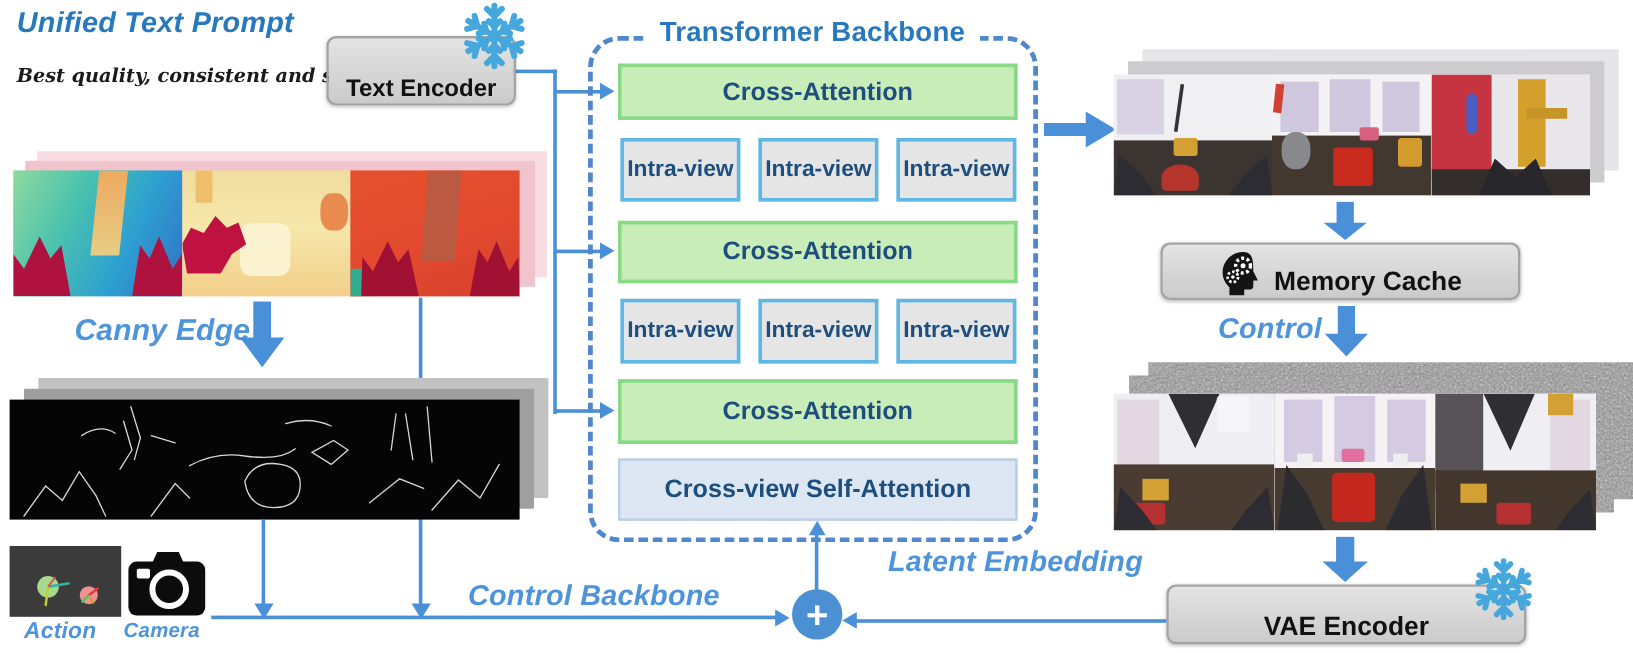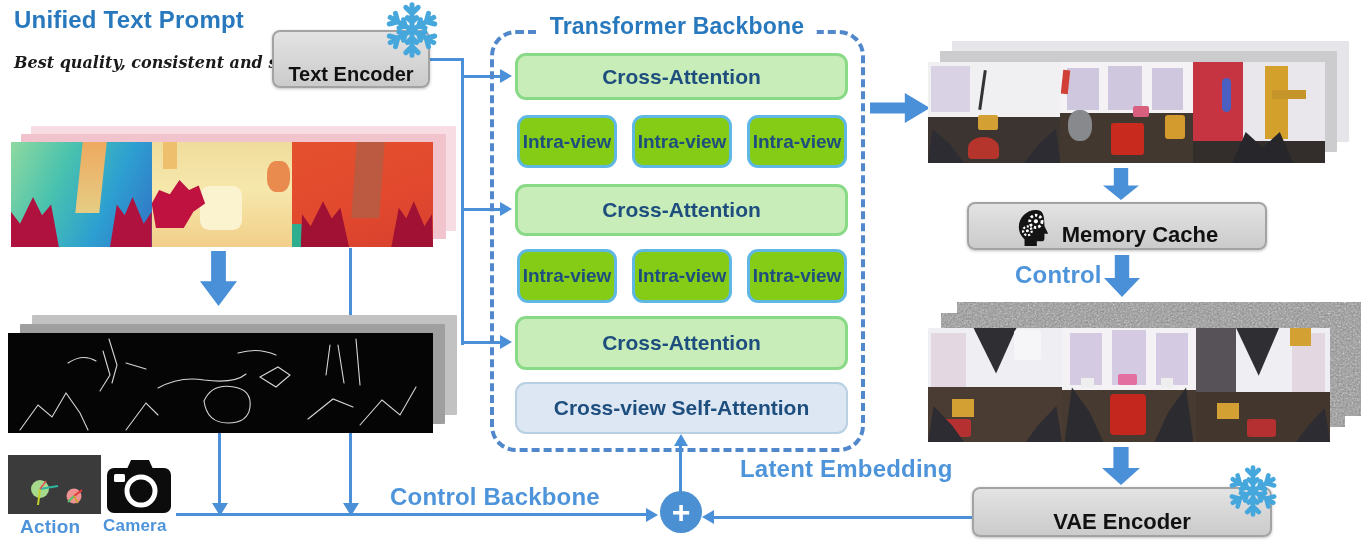--- a/index.html
+++ b/index.html
@@ -1,18 +1,18 @@
 <!DOCTYPE html>
 <html><head>
 <meta charset="utf-8">
 <style>
   html,body{margin:0;padding:0;background:#fff;}
   #fig{position:relative;width:1361px;height:544px;background:#fff;overflow:hidden;
        font-family:"Liberation Sans",sans-serif;}
-  .abs{position:absolute;}
+  .abs{position:absolute;font-style:italic;}
   
   .h-blue{color:#2878bd;font-weight:bold;letter-spacing:.2px;}
   .l-blue{color:#4e94da;font-weight:bold;letter-spacing:.2px;}
   .prompt{font-family:"DejaVu Serif",serif;font-style:italic;font-weight:bold;color:#1a1a1a;}
   
   .hline{position:absolute;height:3px;background:#4a90d8;}
   .vline{position:absolute;width:3px;background:#4a90d8;}
   .ah-right{position:absolute;width:0;height:0;border-top:7px solid transparent;
             border-bottom:7px solid transparent;border-left:12px solid #4a90d8;}
   .ah-left{position:absolute;width:0;height:0;border-top:7px solid transparent;
@@ -20,23 +20,23 @@
   .ah-up{position:absolute;width:0;height:0;border-left:7px solid transparent;
          border-right:7px solid transparent;border-bottom:12px solid #4a90d8;}
   .ah-down{position:absolute;width:0;height:0;border-left:8px solid transparent;
            border-right:8px solid transparent;border-top:13px solid #4a90d8;}
   .thick-down{position:absolute;background:#4a90d8;
               clip-path:polygon(30% 0,70% 0,70% 55%,100% 55%,50% 100%,0 55%,30% 55%);}
   .thick-right{position:absolute;background:#4a90d8;
                clip-path:polygon(0 32%,58% 32%,58% 0,100% 50%,58% 100%,58% 68%,0 68%);}
   
   .block{position:absolute;display:flex;align-items:center;justify-content:center;
-         font-weight:bold;color:#1d4e7e;border-radius:11px;box-sizing:border-box;}
+         font-weight:bold;color:#1d4e7e;border-radius:0;box-sizing:border-box;}
   .green{background:#c9edb9;border:3px solid #88da86;}
-  .cyan{background:#84cc16;border:3px solid #5fb8e3;}
+  .cyan{background:#e5e5e5;border:3px solid #5fb8e3;}
   .crossview{background:#dde7f3;border:2px solid #b9cfe2;}
   .graybox{position:absolute;display:flex;align-items:flex-end;justify-content:center;gap:10px;
            background:linear-gradient(#e3e3e3,#cbcbcb);border:2px solid #a3a3a3;border-radius:8px;
            color:#111;font-weight:bold;box-sizing:border-box;box-shadow:0 1px 3px rgba(0,0,0,.25);}
   .backbone{position:absolute;border:4px dashed #5188cc;border-radius:26px;box-sizing:border-box;}
   .bb-title{position:absolute;background:#fff;padding:0 12px;white-space:nowrap;
             transform:translateX(-50%);}
   
   .ghost{position:absolute;border-radius:1px;}
   .scene{position:absolute;overflow:hidden;background:#efeef1;}
@@ -103,20 +103,21 @@
       <div style="left:8%;top:0;width:10%;height:26%;background:#eec06d;"></div>
     </div>
     <div class="scene" style="background:linear-gradient(160deg,#e4512d 0%,#e2492e 55%,#d8402f 100%);">
       <div style="left:44%;top:0;width:20%;height:72%;background:#bb5a40;transform:skewX(-4deg);"></div>
       <div style="left:0;bottom:0;width:12%;height:22%;background:#2fae8f;"></div>
       <div style="left:6%;bottom:0;width:44%;height:52%;background:#a01134;clip-path:polygon(0 100%,2% 40%,16% 62%,36% 16%,50% 48%,64% 28%,78% 100%);"></div>
       <div style="right:0;bottom:0;width:38%;height:52%;background:#a01134;clip-path:polygon(100% 100%,98% 40%,84% 62%,64% 16%,50% 48%,36% 28%,22% 100%);"></div>
     </div>
   </div>
 
+  <div class="abs l-blue" style="left:62px;top:261px;font-size:25px;">Canny Edge</div>
   <div class="thick-down" style="left:200px;top:251px;width:37px;height:55px;"></div>
 
   <div class="ghost" style="left:32px;top:315px;width:425px;height:100px;background:#c2c2c2;"></div>
   <div class="ghost" style="left:20px;top:324px;width:425px;height:100px;background:#9f9f9f;"></div>
   <div class="abs" style="left:8px;top:333px;width:425px;height:100px;background:#050505;">
     <svg width="425" height="100" viewBox="0 0 425 100">
       <g stroke="#d6d6d6" stroke-width="1.1" fill="none" stroke-linecap="round">
         <path d="M12,97 L30,72 L44,84 L58,60 L72,80 L80,97"></path>
         <path d="M60,30 q15,-10 28,-2"></path>
         <path d="M95,18 L102,42 L92,58 M101,6 L109,32 L104,50"></path>

